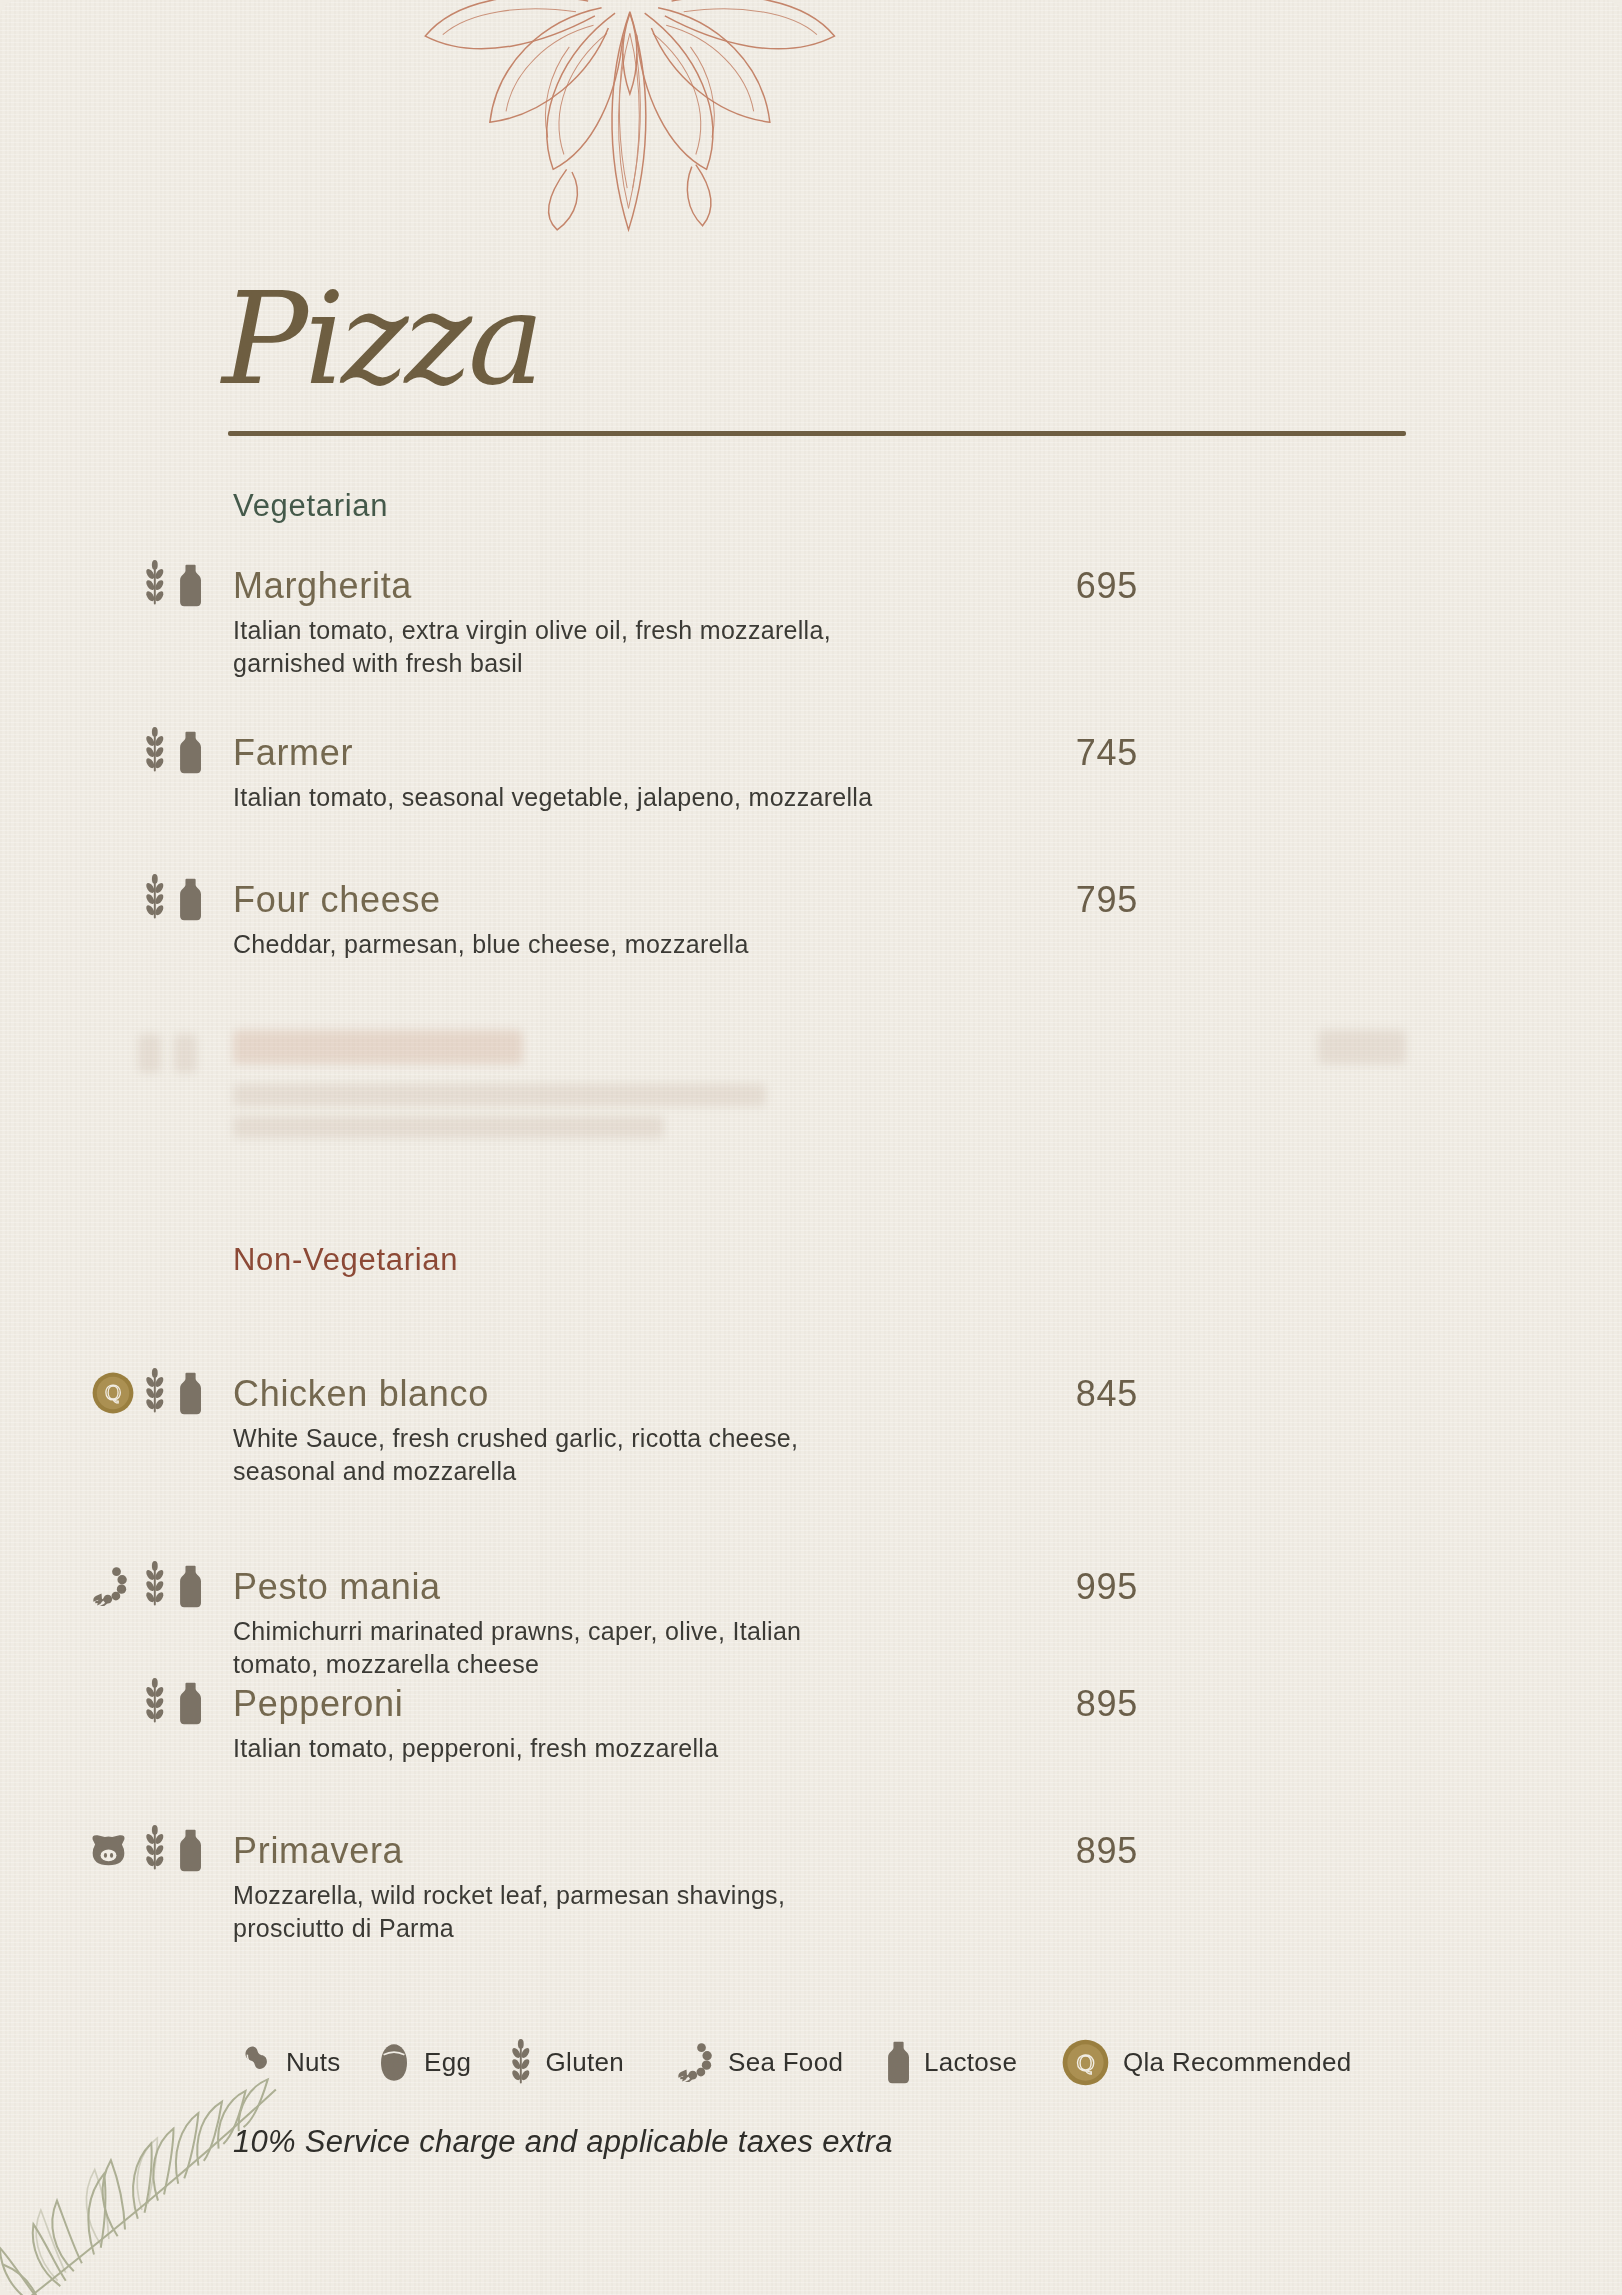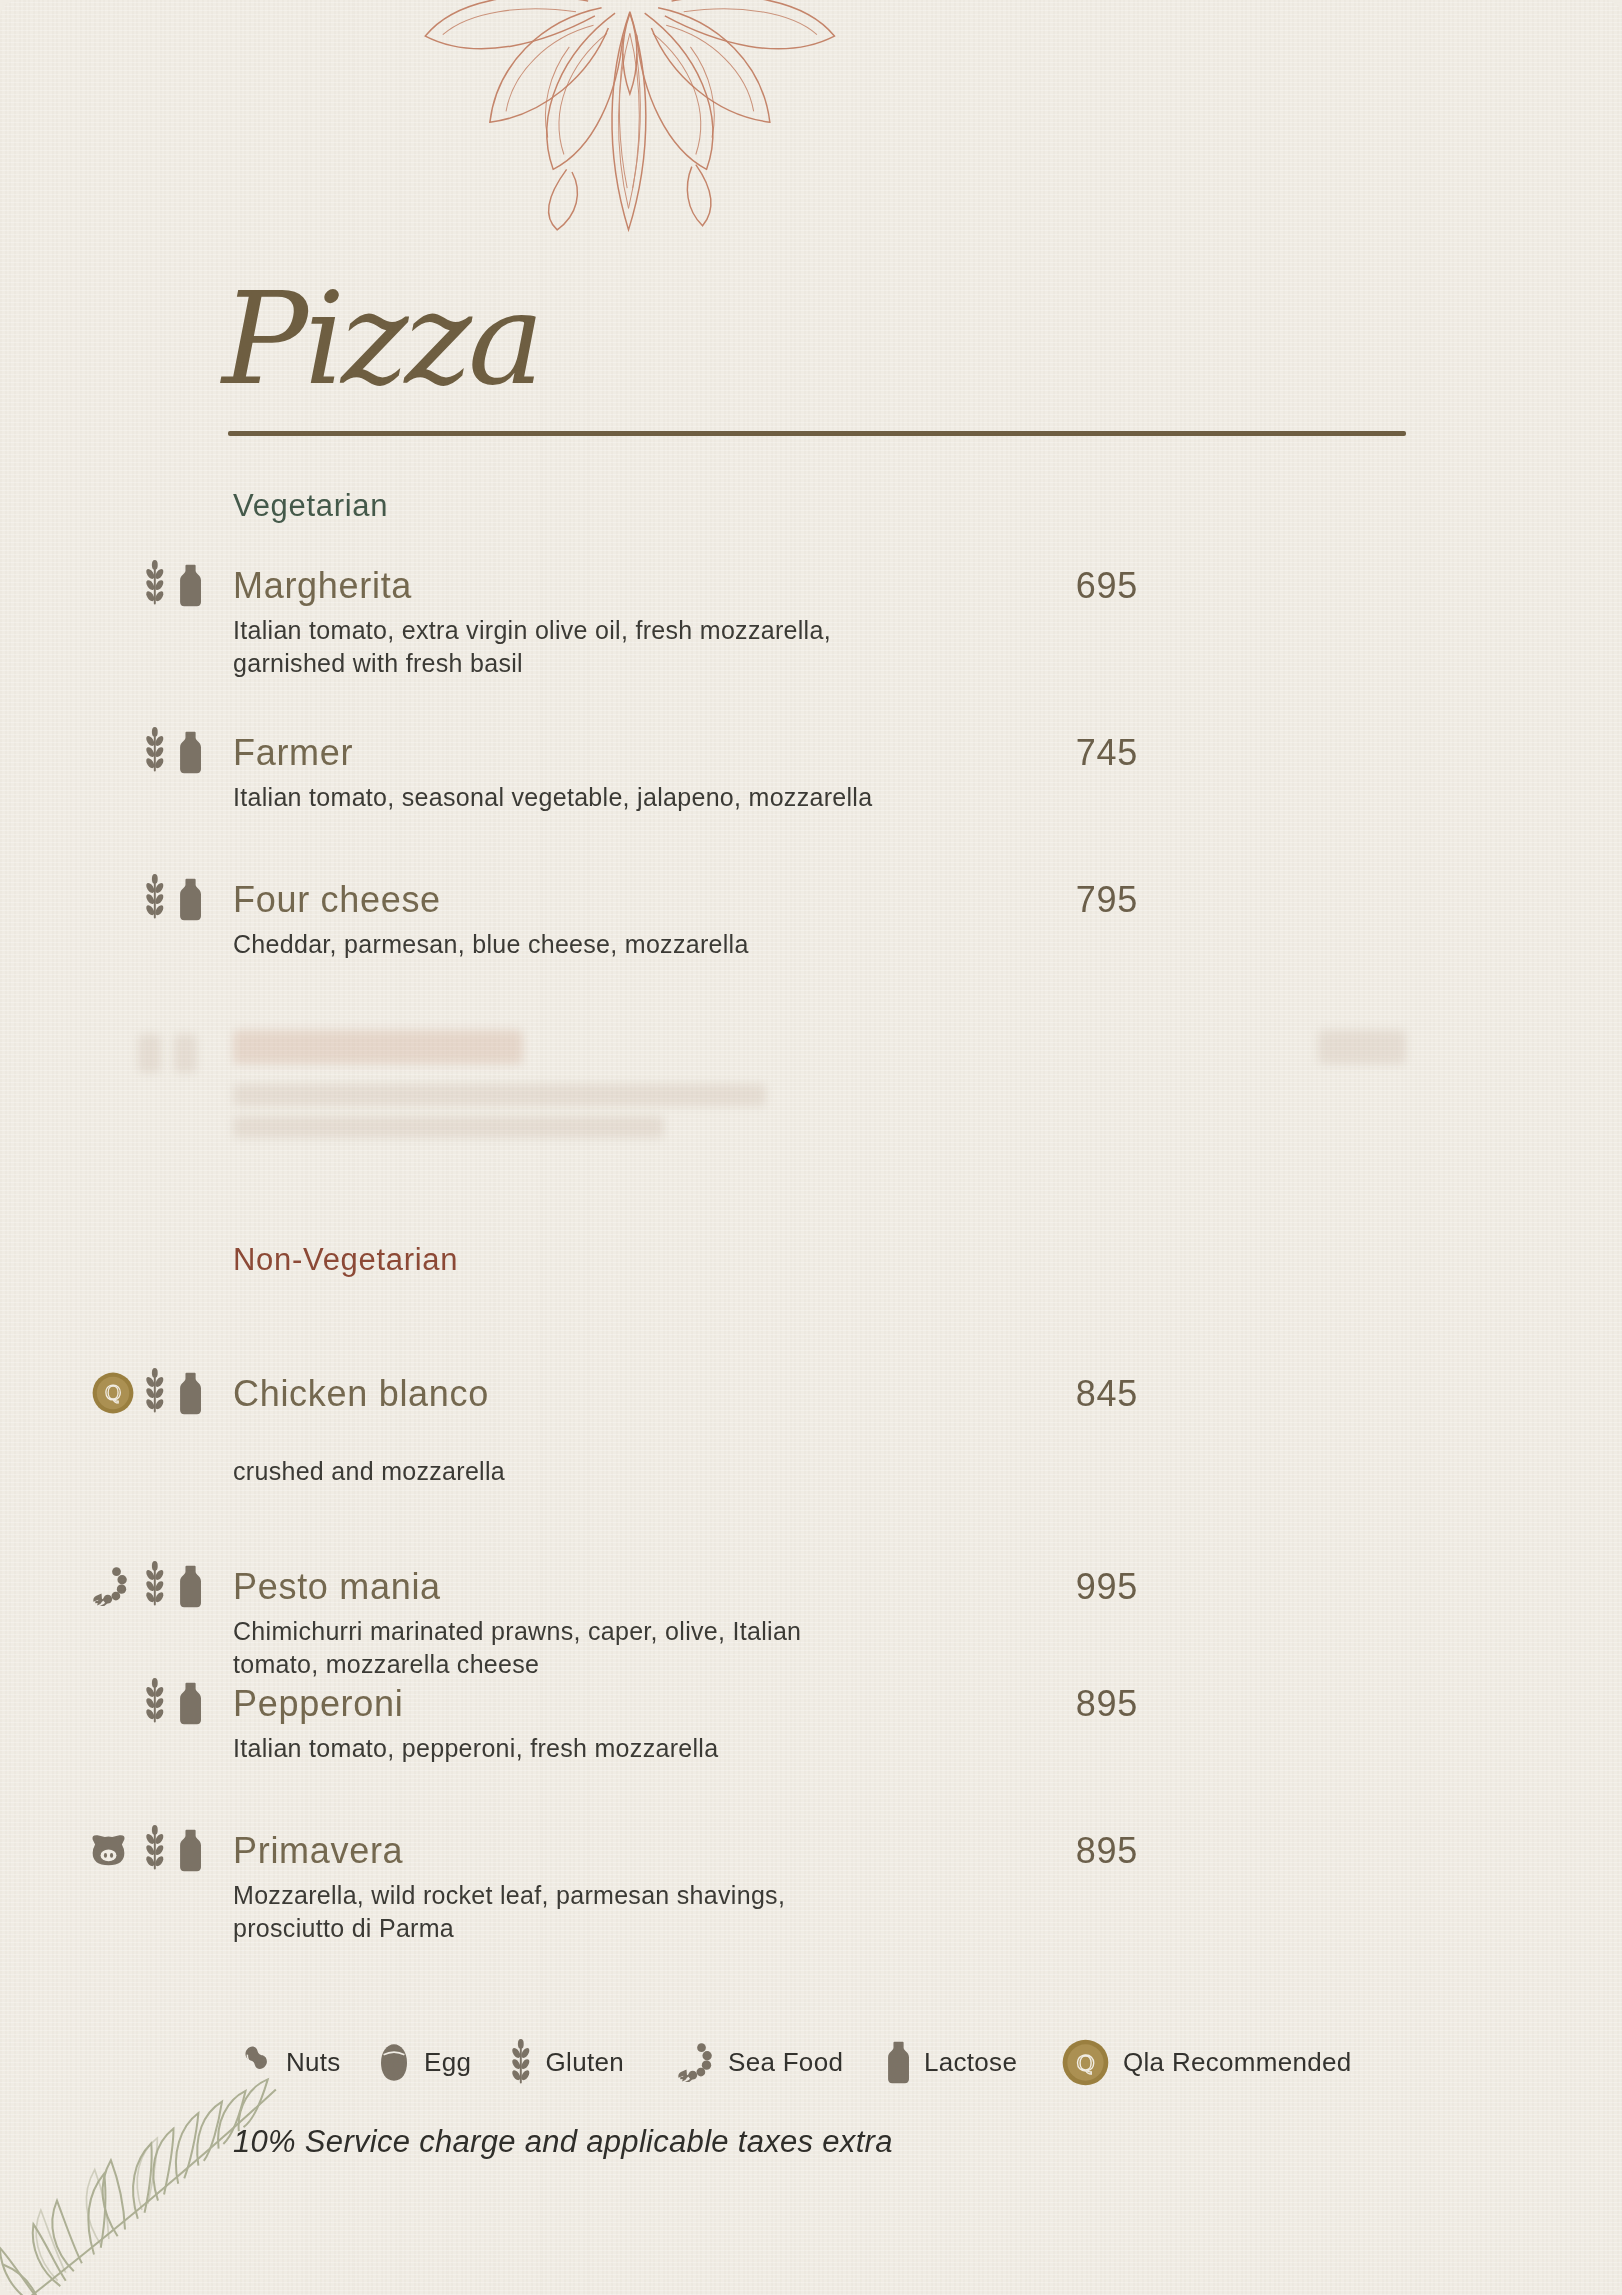--- a/index.html
+++ b/index.html
@@ -211,21 +211,22 @@
         <use href="#i-qla"></use>
       </svg>
     <svg class="ic ic-wheat" viewBox="0 0 32 68" width="21.6" height="46">
         <use href="#i-gluten"></use>
       </svg>
     <svg class="ic ic-bottle" viewBox="0 0 34 64" width="23" height="43">
         <use href="#i-lactose"></use>
       </svg>
     <h3 class="iname">Chicken blanco</h3>
     <span class="price">845</span>
-    <span class="dline d2">crushed and mozzarella</span>
+    <span class="dline d1">White Sauce, fresh crushed garlic, ricotta cheese,</span>
+    <span class="dline d2">seasonal and mozzarella</span>
   </div>
 
   <div class="item" style="top:1566px">
     <svg class="ic ic-extra" viewBox="0 0 60 60" width="40" height="40">
         <use href="#i-seafood"></use>
       </svg>
     <svg class="ic ic-wheat" viewBox="0 0 32 68" width="21.6" height="46">
         <use href="#i-gluten"></use>
       </svg>
     <svg class="ic ic-bottle" viewBox="0 0 34 64" width="23" height="43">

